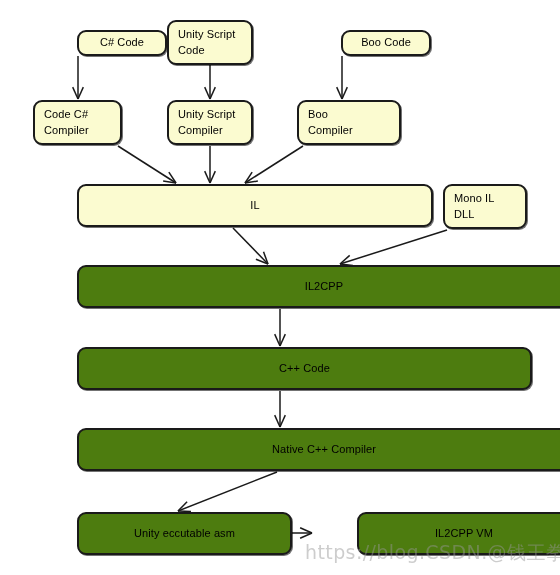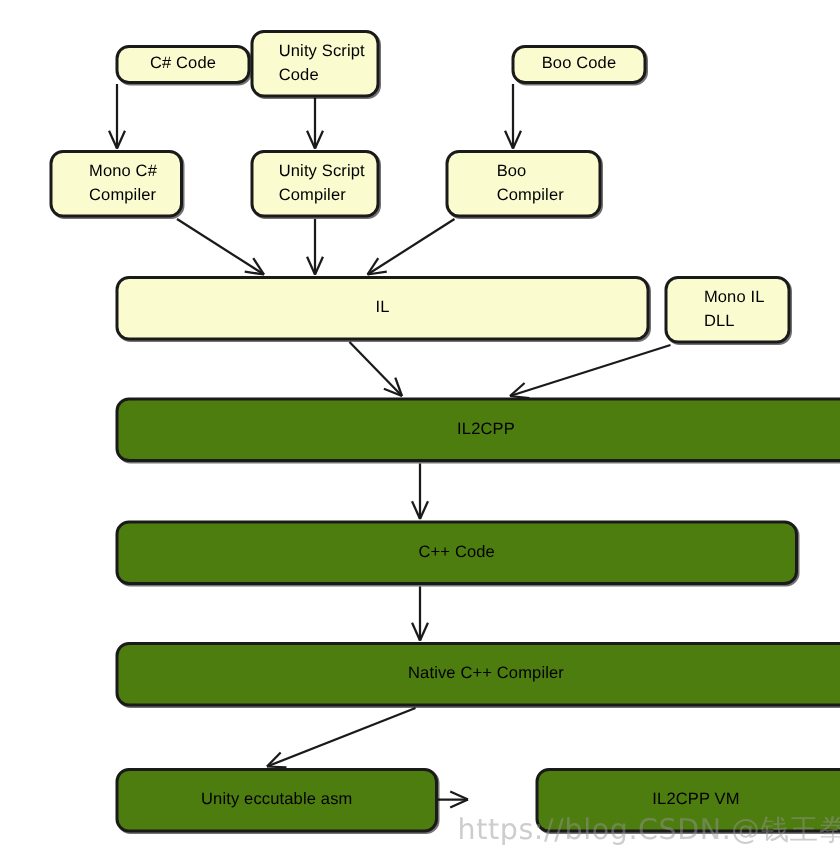--- a/index.html
+++ b/index.html
@@ -27,21 +27,21 @@
     color: #000000;
     font-size: 11px;
     line-height: 1.45;
     letter-spacing: 0.1px;
     box-shadow: 1px 1px 0 rgba(0,0,0,0.55);
     z-index: 3;
   }
   .node.yellow { background: #fbfbd0; }
   .node.red    { background: #4d7c0f; }
   .node.center { justify-content: center; text-align: center; margin-left: 44px; }
-  .node.left   { justify-content: center; text-align: left; padding-left: 9px; }
+  .node.left   { justify-content: flex-start; text-align: left; padding-left: 9px; }
   .node .txt { white-space: pre-line; display: block; }
 
   svg#edges {
     position: absolute;
     left: 0;
     top: 0;
     width: 560px;
     height: 575px;
     z-index: 1;
     pointer-events: none;
@@ -132,21 +132,21 @@
         <span class="txt">C# Code</span>
       </div>
       <div class="node yellow left" style="left: 167px; top: 20px; width: 86px; height: 45px;">
         <span class="txt">Unity Script
 Code</span>
       </div>
       <div class="node yellow center" style="left: 297px; top: 30px; width: 90px; height: 26px;">
         <span class="txt">Boo Code</span>
       </div>
       <div class="node yellow left" style="left: 33px; top: 100px; width: 89px; height: 45px;">
-        <span class="txt">Mono C#
+        <span class="txt">Code C#
 Compiler</span>
       </div>
       <div class="node yellow left" style="left: 167px; top: 100px; width: 86px; height: 45px;">
         <span class="txt">Unity Script
 Compiler</span>
       </div>
       <div class="node yellow left" style="left: 297px; top: 100px; width: 104px; height: 45px;">
         <span class="txt">Boo
 Compiler</span>
       </div>

